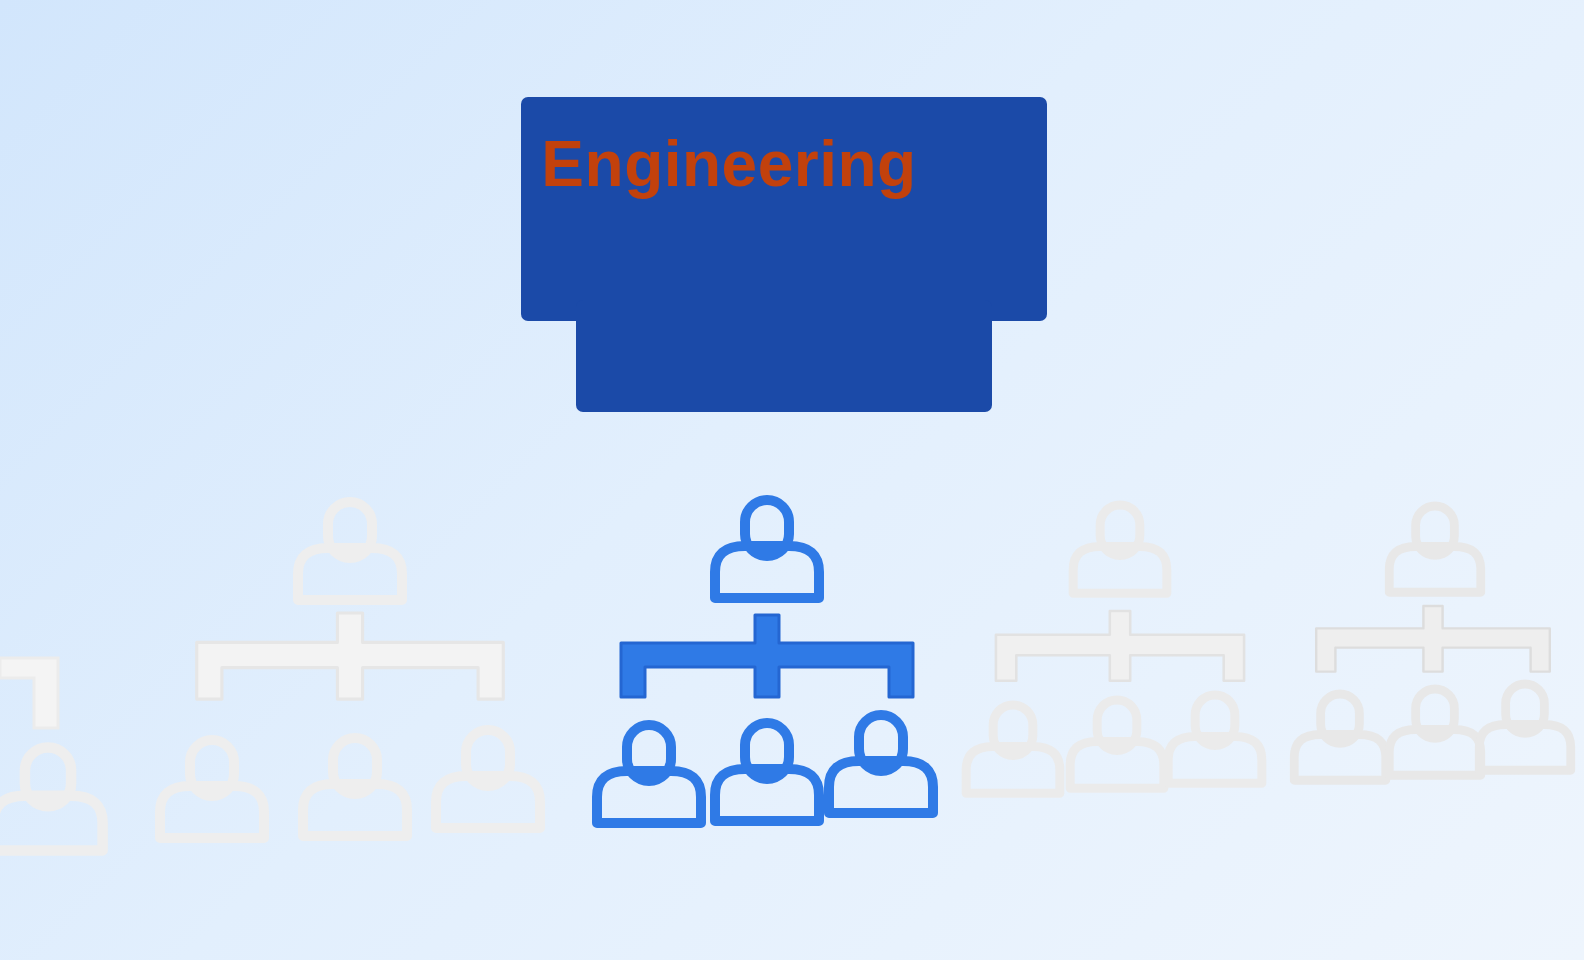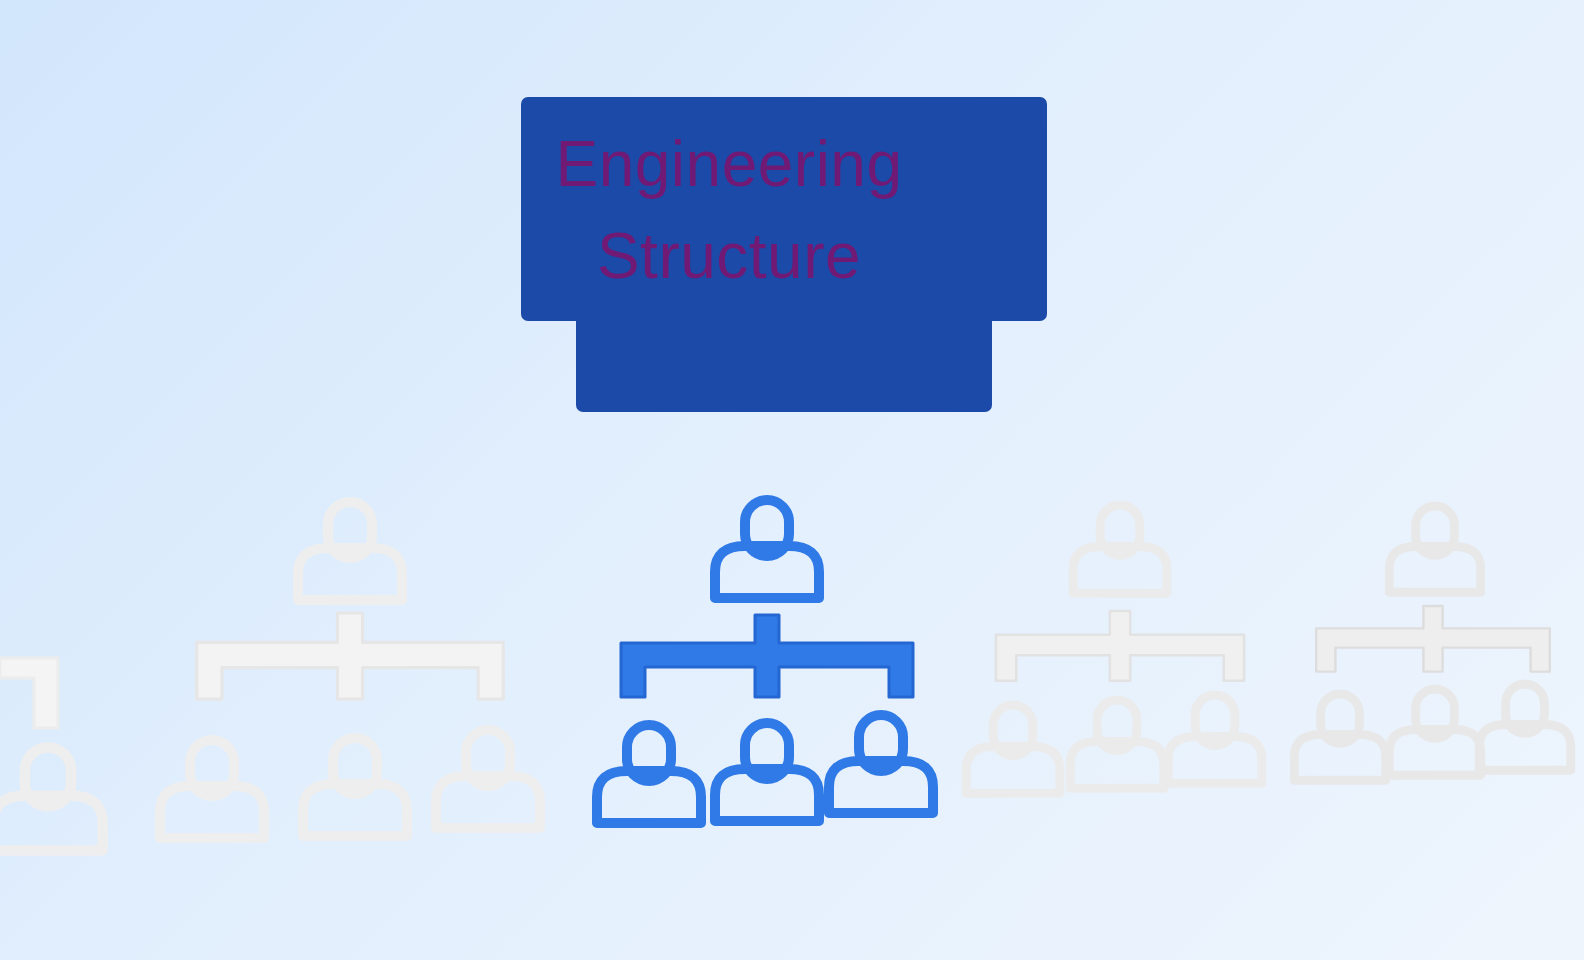--- a/index.html
+++ b/index.html
@@ -1,33 +1,32 @@
 <!DOCTYPE html>
 <html><head>
 <meta charset="utf-8">
 <style>
   html,body{margin:0;padding:0;}
   body{width:1584px;height:960px;overflow:hidden;position:relative;
     background:linear-gradient(135deg,#d2e6fc 0%,#e2effd 45%,#eef5fd 100%);
     font-family:"Liberation Sans","DejaVu Sans",sans-serif;}
   .title-top{position:absolute;left:521px;top:97px;width:526px;height:224px;background:#1b4aa8;border-radius:7px;}
   .title-bottom{position:absolute;left:576px;top:300px;width:416px;height:112px;background:#1b4aa8;border-radius:7px;}
-  .title-text{position:absolute;left:521px;top:118px;width:416px;text-align:center;color:#701a75;
-    font-weight:normal;font-size:64px;line-height:92px;letter-spacing:0.5px;}
+  .title-text{position:absolute;left:521px;top:118px;width:416px;text-align:center;color:#c2410c;
+    font-weight:bold;font-size:64px;line-height:92px;letter-spacing:0.5px;}
   .org{position:absolute;}
   svg{overflow:visible;}
 </style>
 </head>
 <body>
 
 <div class="title-top"></div>
 <div class="title-bottom"></div>
 <div class="title-text">
   <div>Engineering</div>
-  <div>Structure</div>
 </div>
 
 <svg width="0" height="0" style="position:absolute">
   <defs>
     <g id="person">
       <rect x="-22" y="-50" width="44" height="56" rx="22" fill="none" stroke-width="10"></rect>
       <path d="M-52,48 L-52,22 Q-52,-4 -22,-4 L22,-4 Q52,-4 52,22 L52,48 Z" fill="none" stroke-width="10" stroke-linejoin="round"></path>
     </g>
     <g id="connector">
       <path d="M-12,-40 h24 v28 h134 v54 h-24 v-30 h-110 v30 h-24 v-30 h-110 v30 h-24 v-54 h134 z" stroke-width="3" stroke-linejoin="round"></path>

